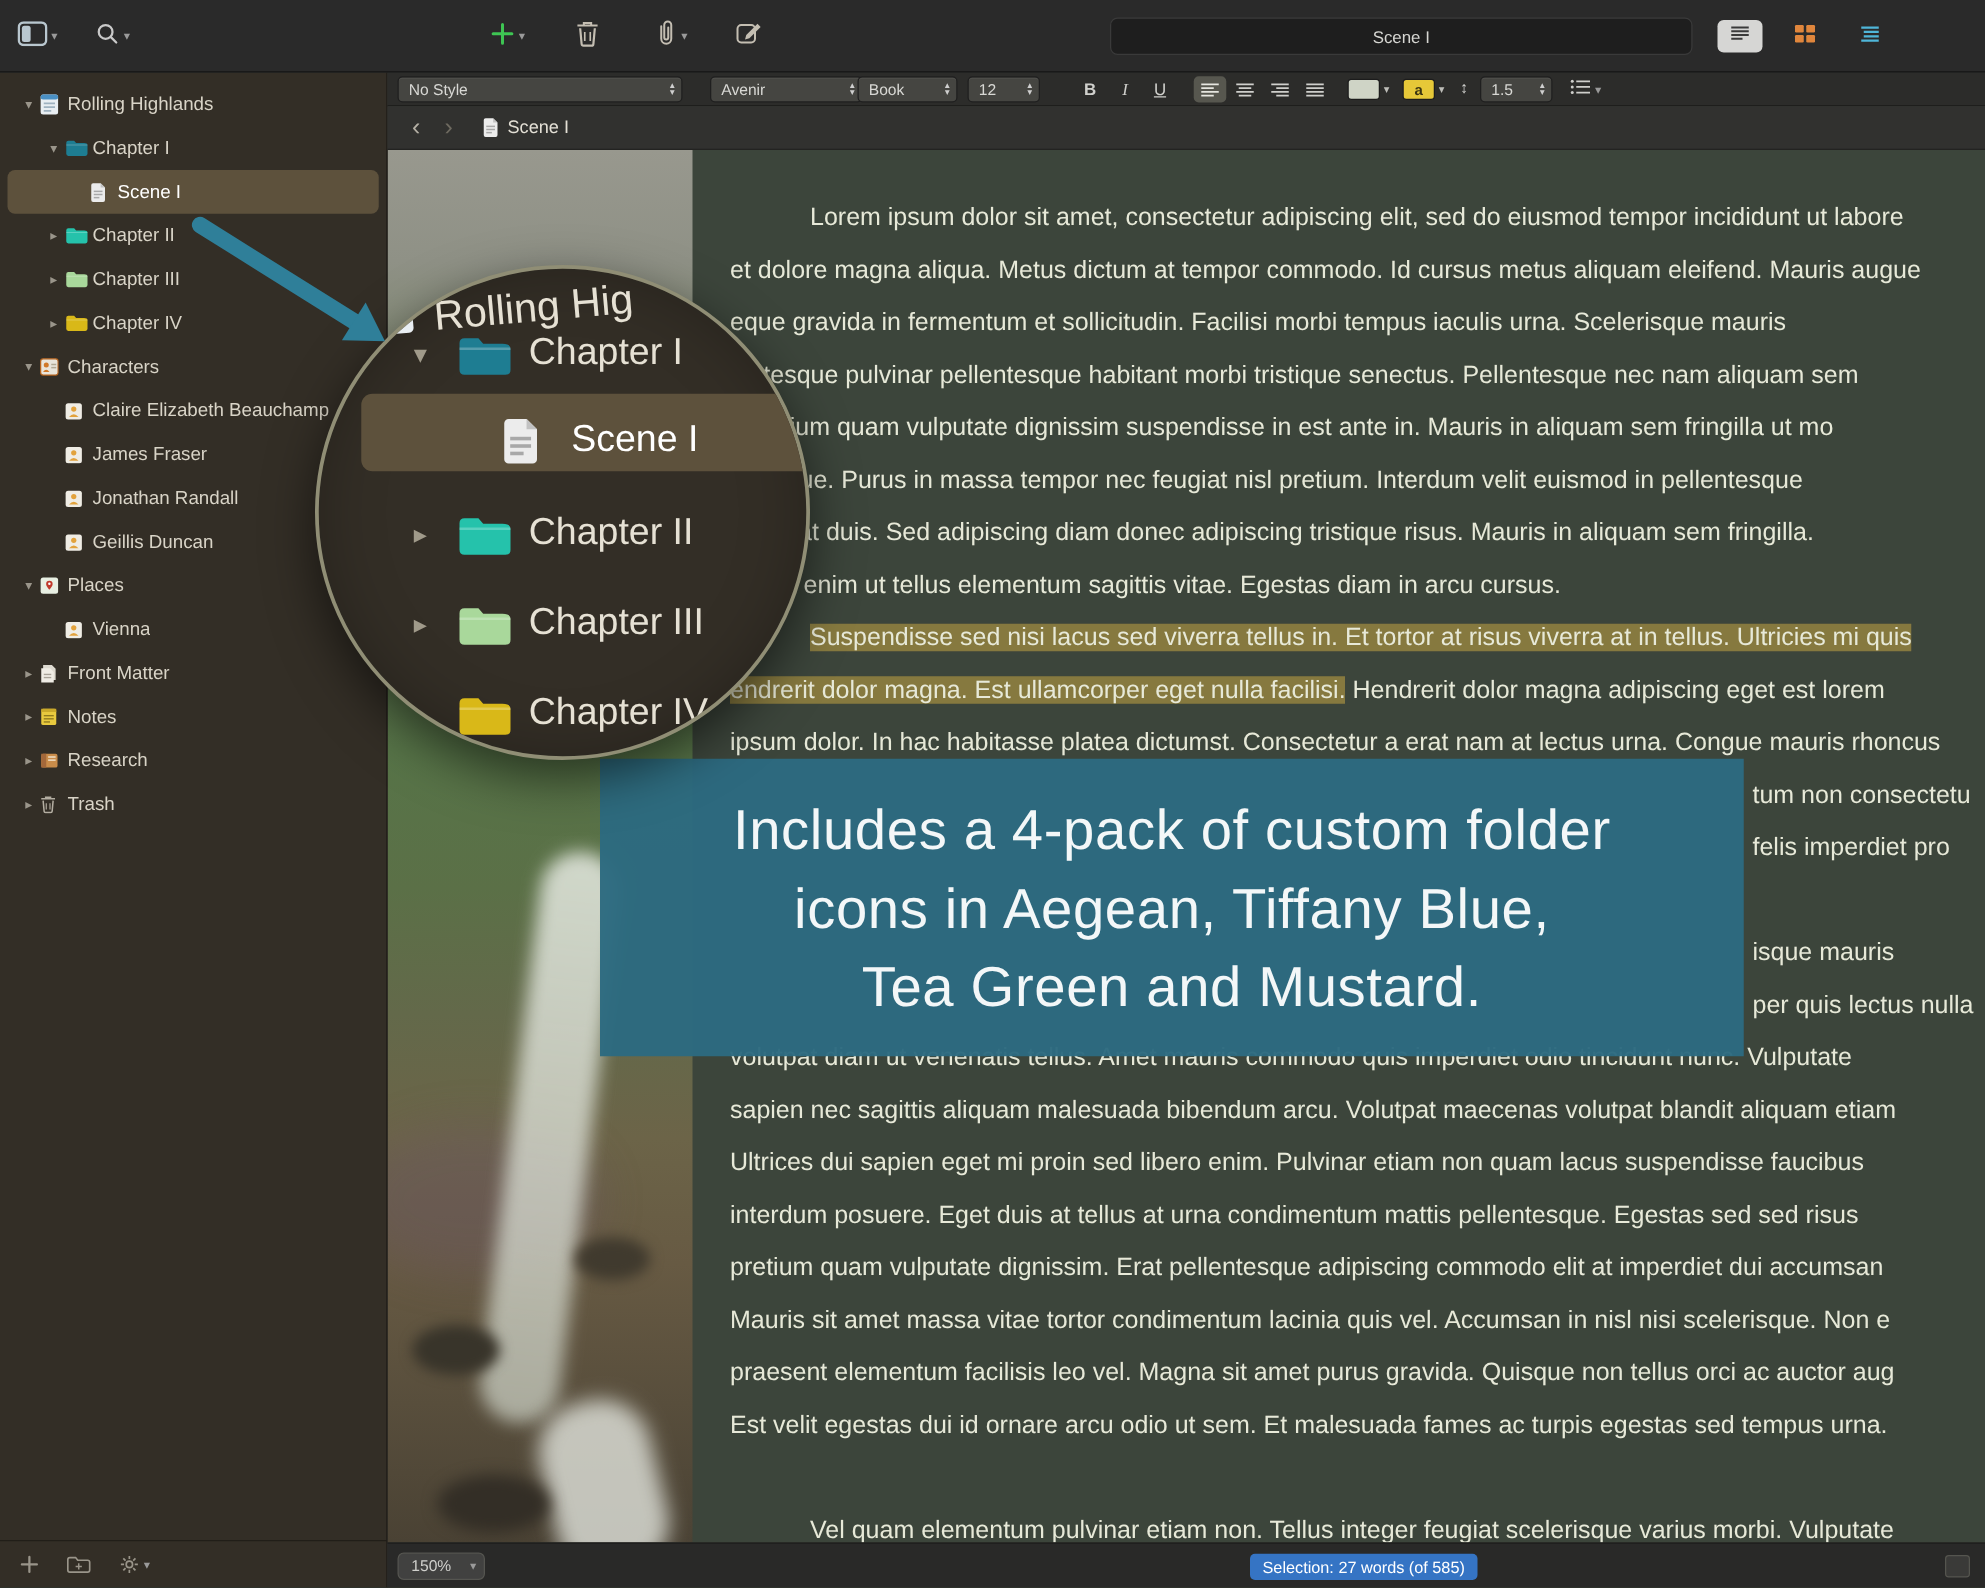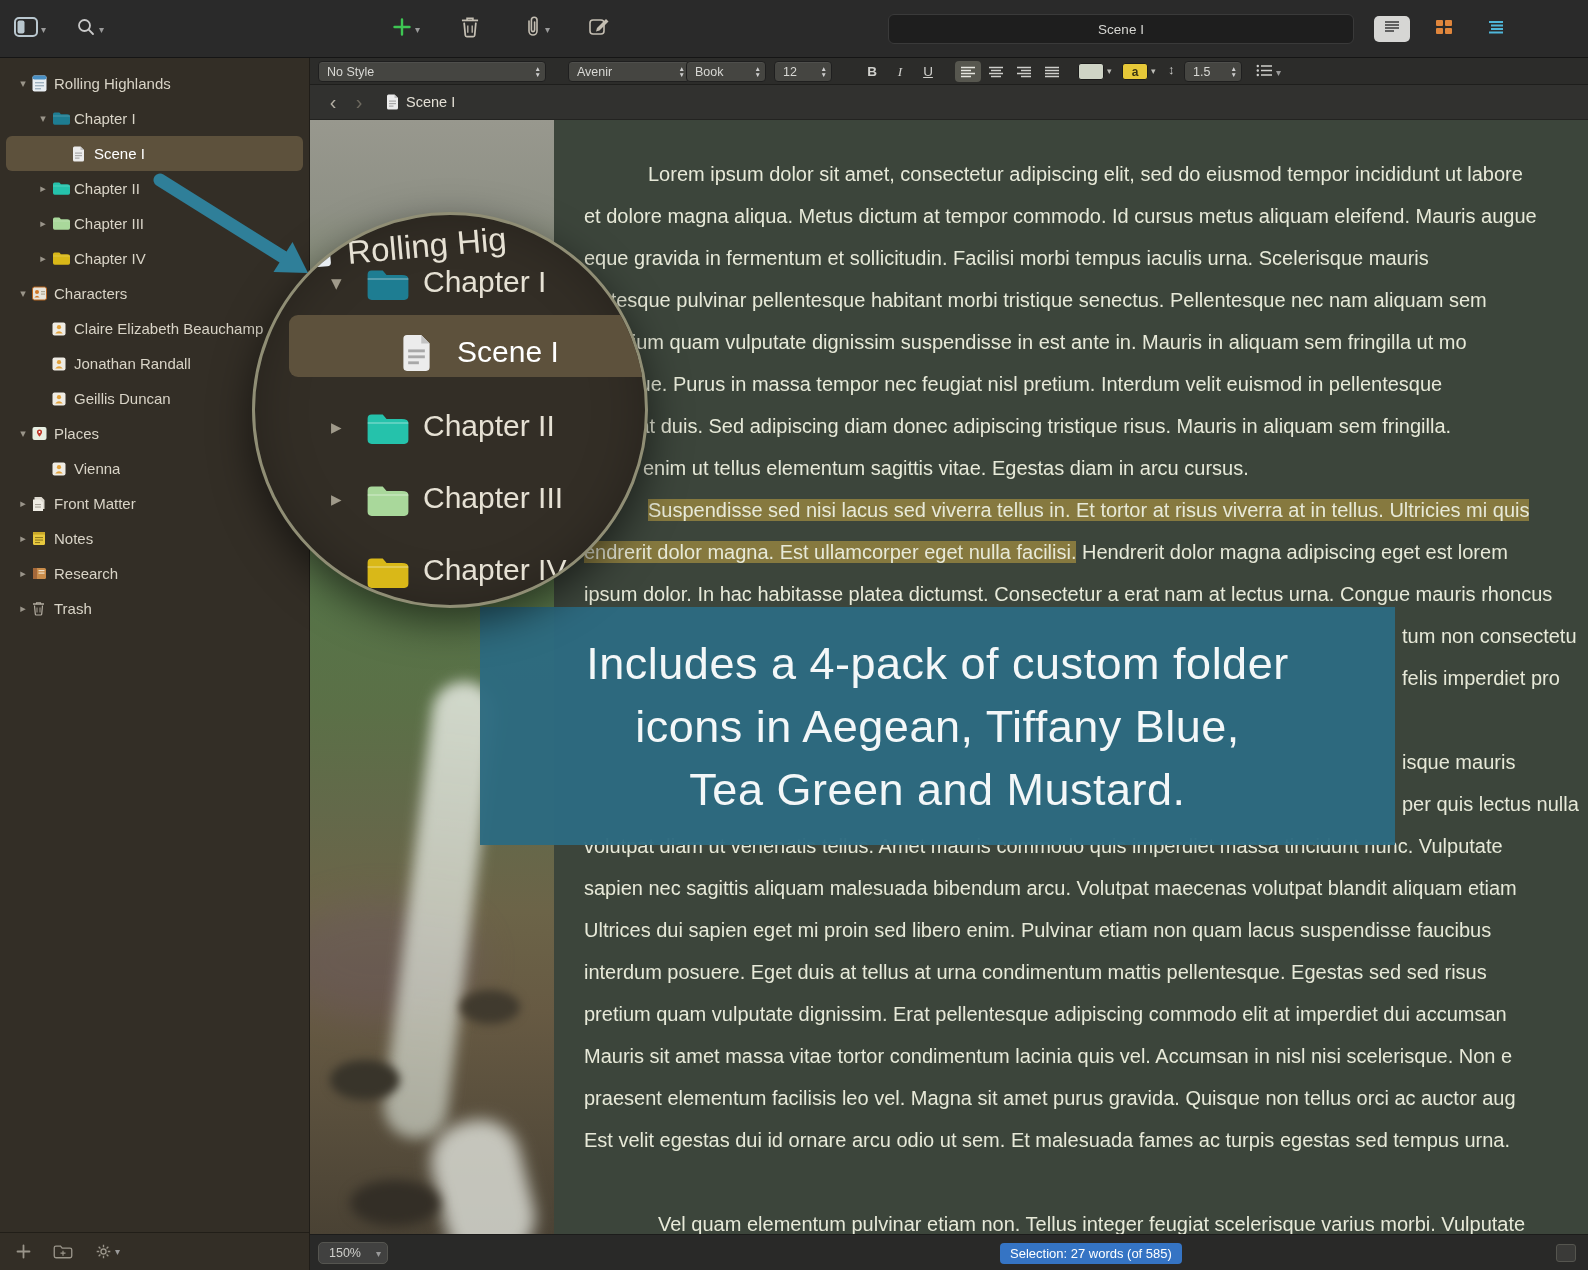--- a/index.html
+++ b/index.html
@@ -234,20 +234,31 @@
         <div class="srow" style="padding-left: 28px; text-align: center;">
           <span class="disc"></span>
           <span class="sicon">
             <svg width="14" height="14" viewBox="0 0 14 14">
               <rect x=".5" y=".5" width="13" height="13" rx="2" fill="#efece4"></rect>
               <circle cx="7" cy="5.2" r="2.1" fill="#e2a23c"></circle>
               <path d="M3.2 11.6 q3.8 -4.6 7.6 0 z" fill="#e2a23c"></path>
             </svg>
           </span>
           <span class="slabel">Claire Elizabeth Beauchamp</span>
+        </div>
+        <div class="srow" style="padding-left: 28px;">
+          <span class="disc"></span>
+          <span class="sicon">
+            <svg width="14" height="14" viewBox="0 0 14 14">
+              <rect x=".5" y=".5" width="13" height="13" rx="2" fill="#efece4"></rect>
+              <circle cx="7" cy="5.2" r="2.1" fill="#e2a23c"></circle>
+              <path d="M3.2 11.6 q3.8 -4.6 7.6 0 z" fill="#e2a23c"></path>
+            </svg>
+          </span>
+          <span class="slabel">James Fraser</span>
         </div>
         <div class="srow" style="padding-left: 28px;">
           <span class="disc"></span>
           <span class="sicon">
             <svg width="14" height="14" viewBox="0 0 14 14">
               <rect x=".5" y=".5" width="13" height="13" rx="2" fill="#efece4"></rect>
               <circle cx="7" cy="5.2" r="2.1" fill="#e2a23c"></circle>
               <path d="M3.2 11.6 q3.8 -4.6 7.6 0 z" fill="#e2a23c"></path>
             </svg>
           </span>
@@ -461,29 +472,29 @@
       <div class="eline" style="top: 285px; left: 274px;"><span>placerat duis. Sed adipiscing diam donec adipiscing tristique risus. Mauris in aliquam sem fringilla.</span></div>
       <div class="eline" style="top: 327px; left: 274px;"><span>mattis enim ut tellus elementum sagittis vitae. Egestas diam in arcu cursus.</span></div>
       <div class="eline" style="top: 369px; left: 338px;"><span class="hl">Suspendisse sed nisi lacus sed viverra tellus in. Et tortor at risus viverra at in tellus. Ultricies mi quis</span></div>
       <div class="eline" style="top: 411px; left: 274px;"><span class="hl">endrerit dolor magna. Est ullamcorper eget nulla facilisi.</span><span> Hendrerit dolor magna adipiscing eget est lorem</span></div>
       <div class="eline" style="top: 453px; left: 274px;"><span>ipsum dolor. In hac habitasse platea dictumst. Consectetur a erat nam at lectus urna. Congue mauris rhoncus</span></div>
       <div class="eline" style="top: 495px; left: 1092px; text-align: center;"><span>tum non consectetu</span></div>
       <div class="eline" style="top: 537px; left: 1092px;"><span>felis imperdiet pro</span></div>
       <div class="eline" style="top: 579px; left: 1092px;"><span></span></div>
       <div class="eline" style="top: 621px; left: 1092px;"><span>isque mauris</span></div>
       <div class="eline" style="top: 663px; left: 1092px;"><span>per quis lectus nulla</span></div>
-      <div class="eline" style="top: 705px; left: 274px;"><span>volutpat diam ut venenatis tellus. Amet mauris commodo quis imperdiet massa tincidunt nunc. Vulputate</span></div>
+      <div class="eline" style="top: 705px; left: 274px;"><span>volutpat diam ut venenatis tellus. Amet mauris commodo quis imperdiet odio tincidunt nunc. Vulputate</span></div>
       <div class="eline" style="top: 747px; left: 274px;"><span>sapien nec sagittis aliquam malesuada bibendum arcu. Volutpat maecenas volutpat blandit aliquam etiam</span></div>
       <div class="eline" style="top: 789px; left: 274px;"><span>Ultrices dui sapien eget mi proin sed libero enim. Pulvinar etiam non quam lacus suspendisse faucibus</span></div>
       <div class="eline" style="top: 831px; left: 274px;"><span>interdum posuere. Eget duis at tellus at urna condimentum mattis pellentesque. Egestas sed sed risus</span></div>
       <div class="eline" style="top: 873px; left: 274px;"><span>pretium quam vulputate dignissim. Erat pellentesque adipiscing commodo elit at imperdiet dui accumsan</span></div>
       <div class="eline" style="top: 915px; left: 274px;"><span>Mauris sit amet massa vitae tortor condimentum lacinia quis vel. Accumsan in nisl nisi scelerisque. Non e</span></div>
       <div class="eline" style="top: 957px; left: 274px;"><span>praesent elementum facilisis leo vel. Magna sit amet purus gravida. Quisque non tellus orci ac auctor aug</span></div>
       <div class="eline" style="top: 999px; left: 274px;"><span>Est velit egestas dui id ornare arcu odio ut sem. Et malesuada fames ac turpis egestas sed tempus urna.</span></div>
-      <div class="eline" style="top: 1083px; left: 348px;"><span>Vel quam elementum pulvinar etiam non. Tellus integer feugiat scelerisque varius morbi. Vulputate</span></div>
+      <div class="eline" style="top: 1083px; left: 338px;"><span>Vel quam elementum pulvinar etiam non. Tellus integer feugiat scelerisque varius morbi. Vulputate</span></div>
     </div>
 
   <div class="photo">
     <div class="ph-heath"></div>
     <div class="ph-stream"></div>
     <div class="ph-stream2"></div>
     <div class="ph-rock1"></div>
     <div class="ph-rock2"></div>
     <div class="ph-rock3"></div>
   </div>

